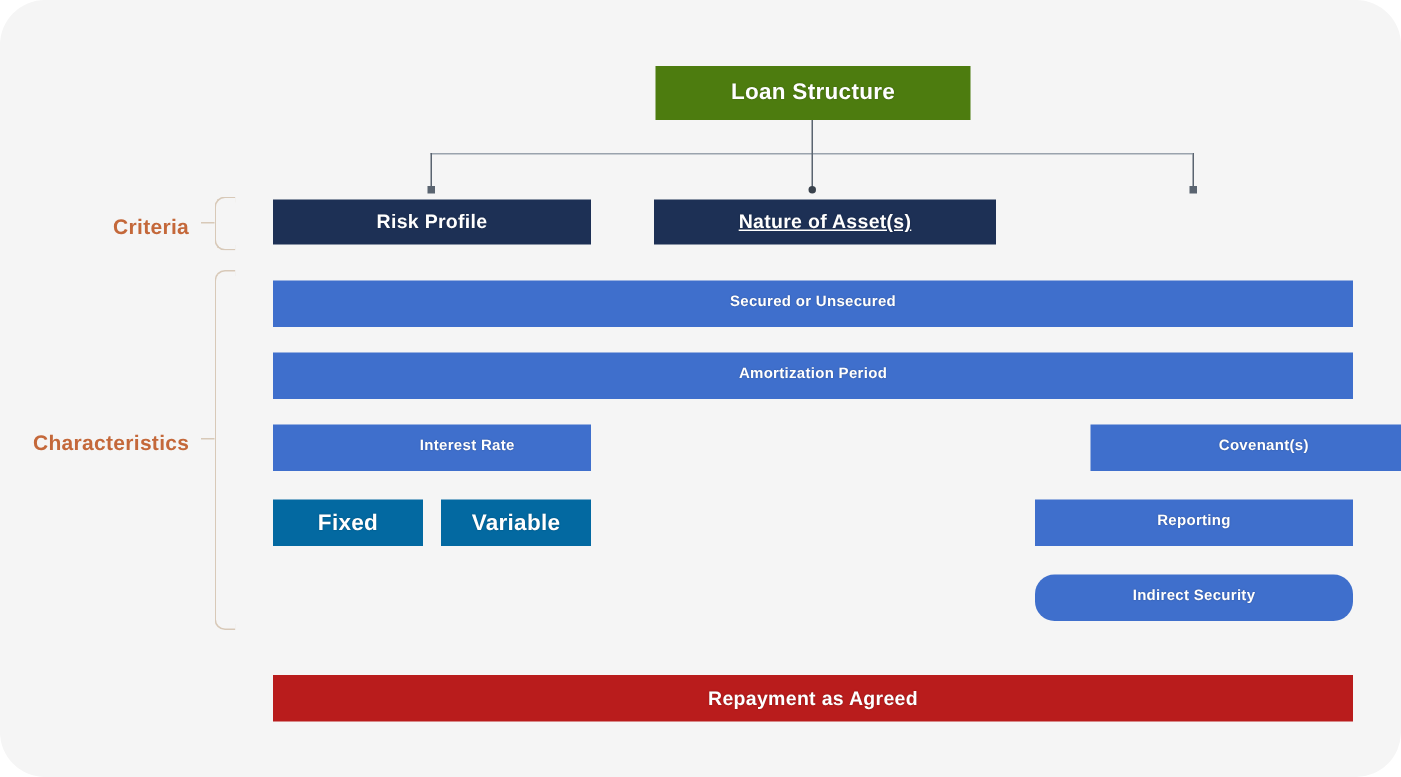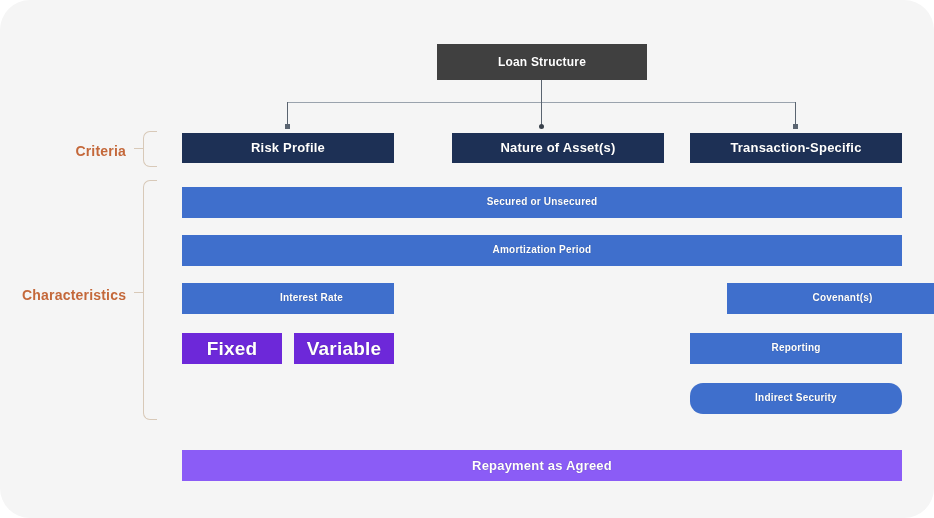--- a/index.html
+++ b/index.html
@@ -31,38 +31,38 @@
     text-align: center;
     color: #ffffff;
     font-weight: bold;
     letter-spacing: 0.2px;
     box-sizing: border-box;
     line-height: 1.05;
     text-shadow: 0 0 1px rgba(0,0,0,0.35);
   }
 
   .node-root {
-    background: #404040;
-    font-size: 12px;
+    background: #4d7c0f;
+    font-size: 15px;
   }
   .node-criteria {
     background: #1d3055;
     font-size: 13px;
     justify-content: center;
   }
   .node-char {
     background: #3f6fcc;
     font-size: 10px;
   }
   .node-sub {
-    background: #6d28d9;
-    font-size: 19px;
+    background: #0369a1;
+    font-size: 15px;
   }
   .node-footer {
-    background: #8b5cf6;
+    background: #b91c1c;
     font-size: 13px;
   }
 
   
   .side-label {
     position: absolute;
     color: #c4683a;
     font-size: 14px;
     font-weight: bold;
     letter-spacing: 0.2px;
@@ -135,25 +135,22 @@
 
   <div class="side-label" style="left:68px; top:143px; width:58px;">
     <span>Criteria</span>
   </div>
   <div class="bracket" style="left:143px; top:131px; width:14px; height:36px;"></div>
   <div class="bracket-nub" style="left:134px; top:148px;"></div>
 
   <div class="node node-criteria" style="left:182px; top:133px; width:212px; height:30px;">
     <span>Risk Profile</span>
   </div>
-  <div class="node node-criteria" style="left:452px; top:133px; width:212px; height:30px;">
+  <div class="node node-criteria" style="left:436px; top:133px; width:228px; height:30px;text-decoration:underline;">
     <span>Nature of Asset(s)</span>
-  </div>
-  <div class="node node-criteria" style="left:690px; top:133px; width:212px; height:30px;">
-    <span>Transaction-Specific</span>
   </div>
 
   <div class="side-label" style="left:22px; top:287px; width:104px;">
     <span>Characteristics</span>
   </div>
   <div class="bracket" style="left:143px; top:180px; width:14px; height:240px;"></div>
   <div class="bracket-nub" style="left:134px; top:292px;"></div>
 
   <div class="node node-char" style="left:182px; top:187px; width:720px; height:31px;">
     <span>Secured or Unsecured</span>

